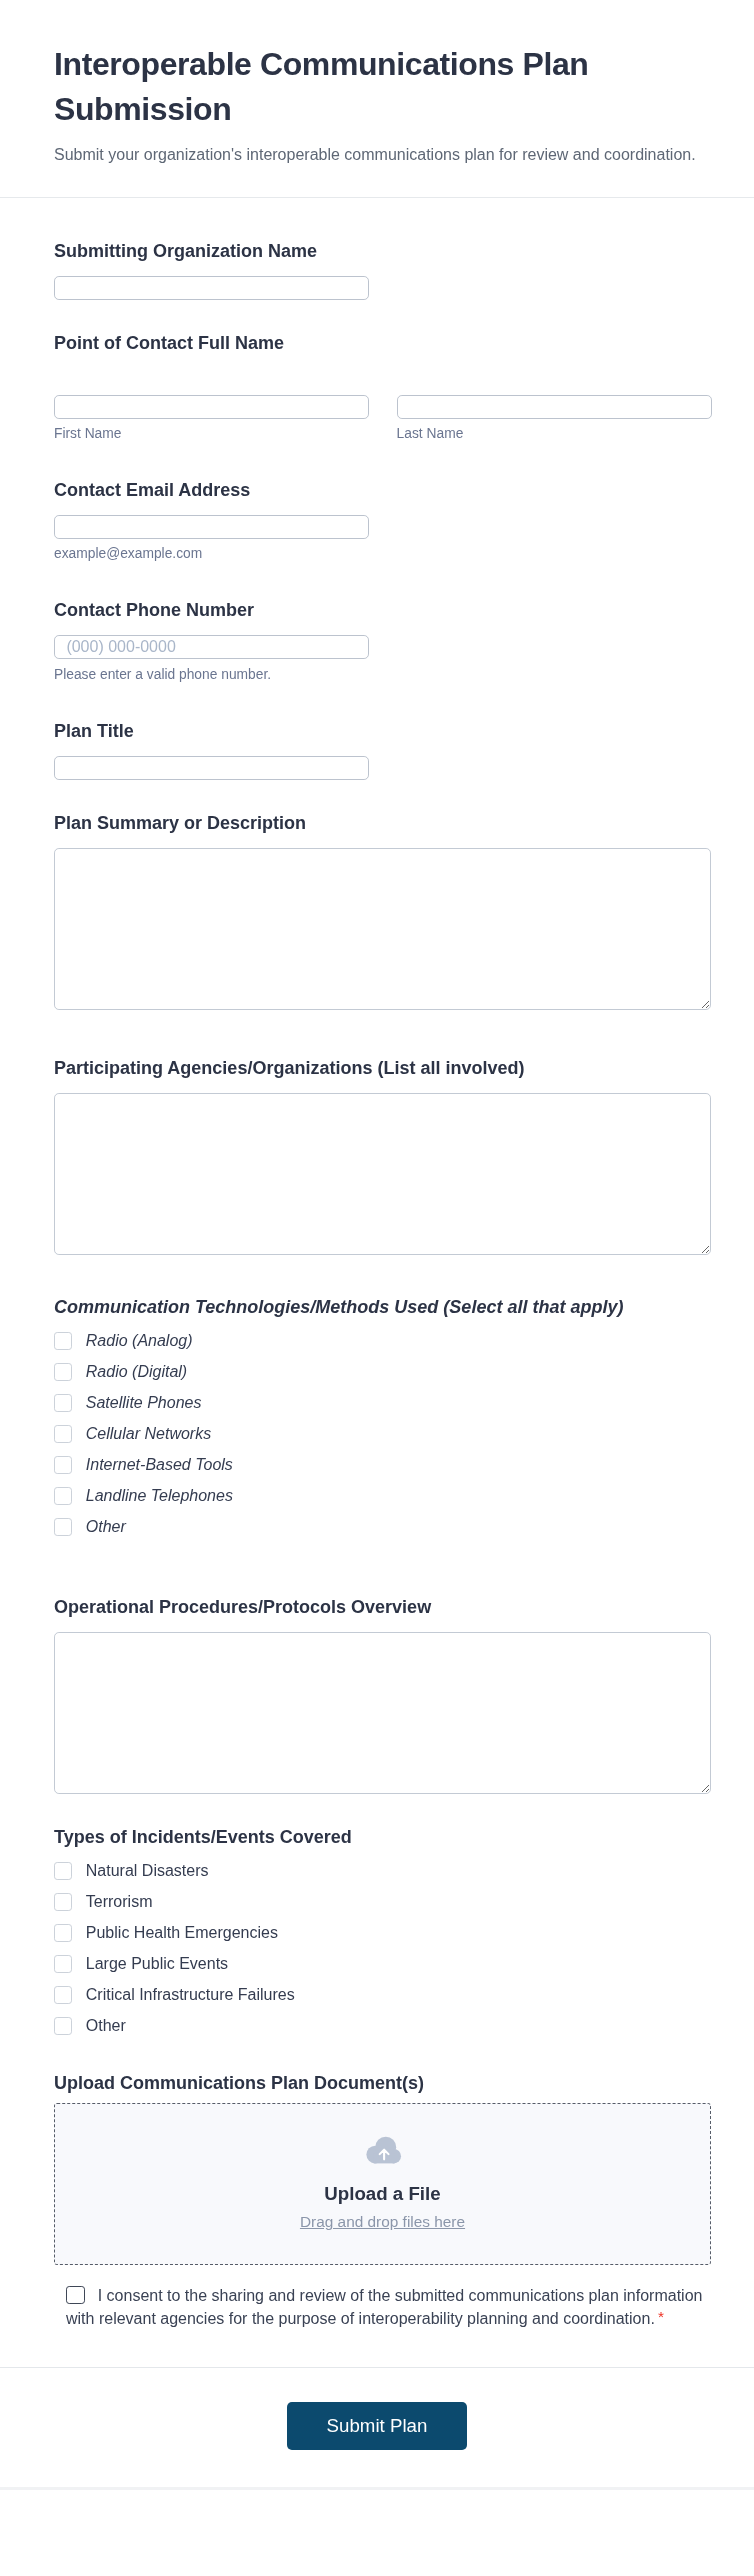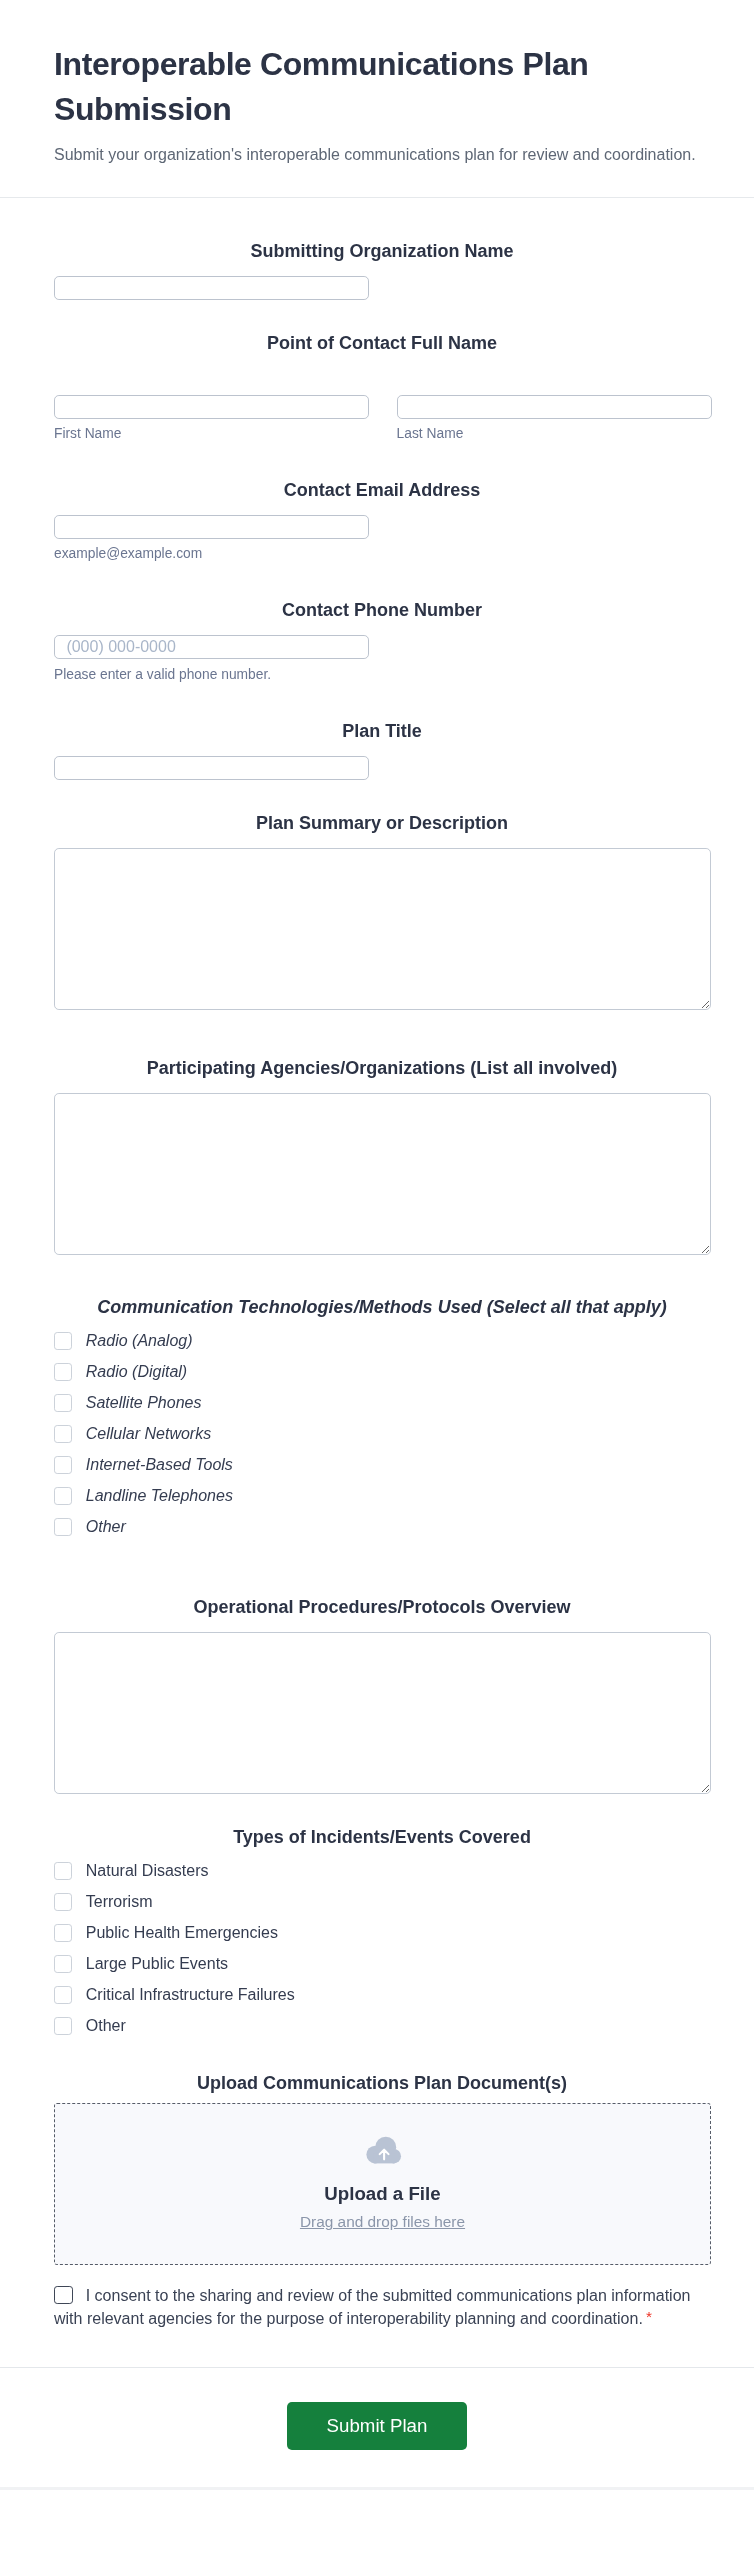--- a/index.html
+++ b/index.html
@@ -43,21 +43,20 @@
   .question.gap-56 { margin-bottom: 60px; font-style: italic; }
   .question.gap-58 { margin-bottom: 47px; }
   .question.gap-24 { margin-bottom: 19.5px; }
   .q-label {
     display: block;
     font-size: 18px;
     line-height: 23px;
     font-weight: 700;
     color: #2c3345;
     margin-bottom: 13px;
-    text-align: center;
   }
   .text-input {
     width: 315px;
     height: 24px;
     border: 1.6px solid #bcc3ce;
     border-radius: 4.9px;
     background: #fff;
     font-family: "Liberation Sans", sans-serif;
     font-size: 16px;
     color: #2c3345;
@@ -139,20 +138,21 @@
     text-decoration: underline;
   }
 
   
   .consent {
     display: block;
     font-size: 16px;
     line-height: 23px;
     color: #3a4254;
     cursor: pointer;
+    margin-left: 12px;
   }
   .consent-cb {
     display: inline-block;
     width: 18.7px;
     height: 18.7px;
     border: 1.6px solid #3f4757;
     border-radius: 3.2px;
     background: #fff;
     vertical-align: -3.2px;
     margin-right: 13px;
@@ -173,21 +173,21 @@
     width: 100%;
   }
   .form-footer {
     padding: 34px 0 37px 0;
     display: flex;
     justify-content: center;
   }
   .submit-btn {
     width: 180px;
     height: 48px;
-    background: #15803d;
+    background: #0c4a6e;
     color: #ffffff;
     border: none;
     border-radius: 4.9px;
     font-family: "Liberation Sans", sans-serif;
     font-size: 18.7px;
     font-weight: 400;
     cursor: pointer;
   }
   .bottom-strip { height: 3.2px; background: #f1f2f4; width: 100%; }
 </style>

